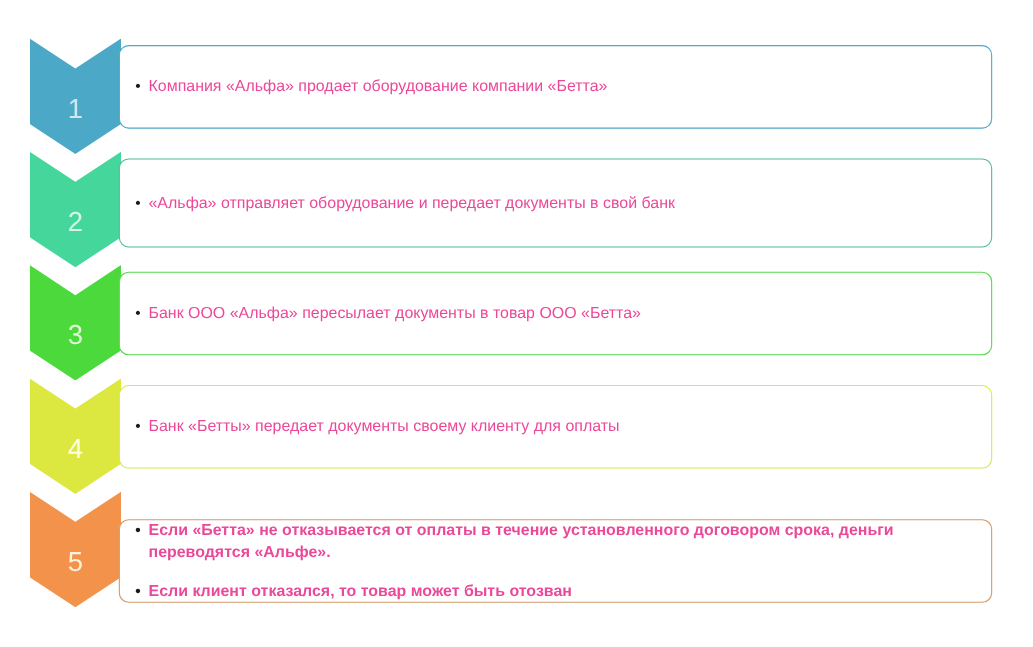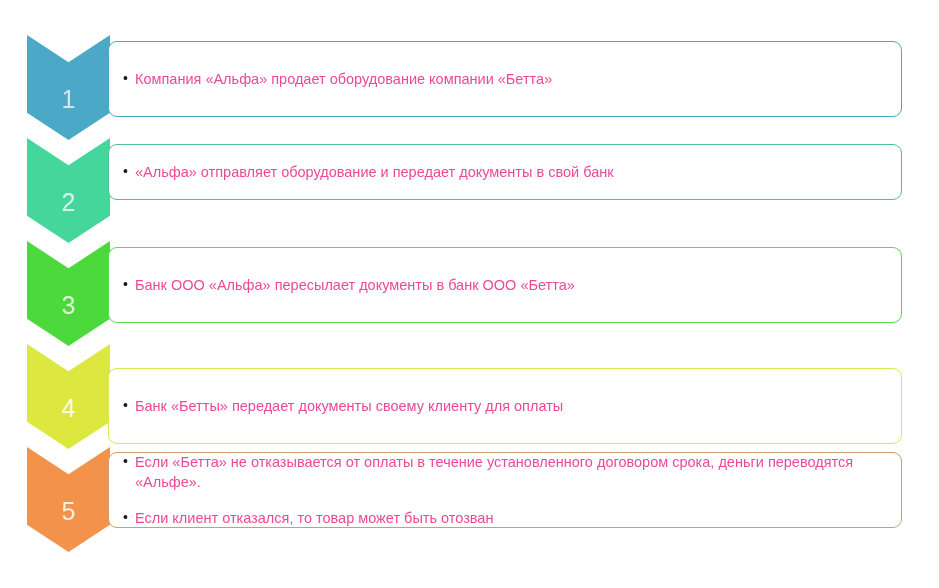--- a/index.html
+++ b/index.html
@@ -82,24 +82,24 @@
   }
 
   
   .row-1 .chevron { top: 35px; }
   .row-2 .chevron { top: 138px; }
   .row-3 .chevron { top: 241px; }
   .row-4 .chevron { top: 344px; }
   .row-5 .chevron { top: 447px; }
 
   .row-1 .textbox { top: 41px;  height: 76px; }
-  .row-2 .textbox { top: 144px; height: 56px; }
+  .row-2 .textbox { top: 144px; height: 81px; }
   .row-3 .textbox { top: 247px; height: 76px; }
-  .row-4 .textbox { top: 368px; height: 76px; }
-  .row-5 .textbox { top: 452px; height: 76px; }
+  .row-4 .textbox { top: 350px; height: 76px; }
+  .row-5 .textbox { top: 472px; height: 76px; font-weight: bold; }
 </style>
 </head>
 <body>
 
 <div id="diagram" style="background: rgb(255, 255, 255);">
 
   <div class="row row-1">
     <div class="chevron" style="background: rgb(75, 168, 199);">
       <span class="chevron-number" style="color: rgb(207, 232, 240);">1</span>
     </div>
@@ -120,21 +120,21 @@
       </ul>
     </div>
   </div>
 
   <div class="row row-3">
     <div class="chevron" style="background: rgb(76, 217, 60);">
       <span class="chevron-number" style="color: rgb(224, 247, 217);">3</span>
     </div>
     <div class="textbox" style="border-color: rgb(89, 217, 75);">
       <ul class="bullet-list">
-        <li class="bullet-item">Банк ООО «Альфа» пересылает документы в банк ООО «Бетта»</li>
+        <li class="bullet-item">Банк ООО «Альфа» пересылает документы в товар ООО «Бетта»</li>
       </ul>
     </div>
   </div>
 
   <div class="row row-4">
     <div class="chevron" style="background: rgb(220, 232, 63);">
       <span class="chevron-number" style="color: rgb(251, 253, 226);">4</span>
     </div>
     <div class="textbox" style="border-color: rgb(220, 232, 75);">
       <ul class="bullet-list">

